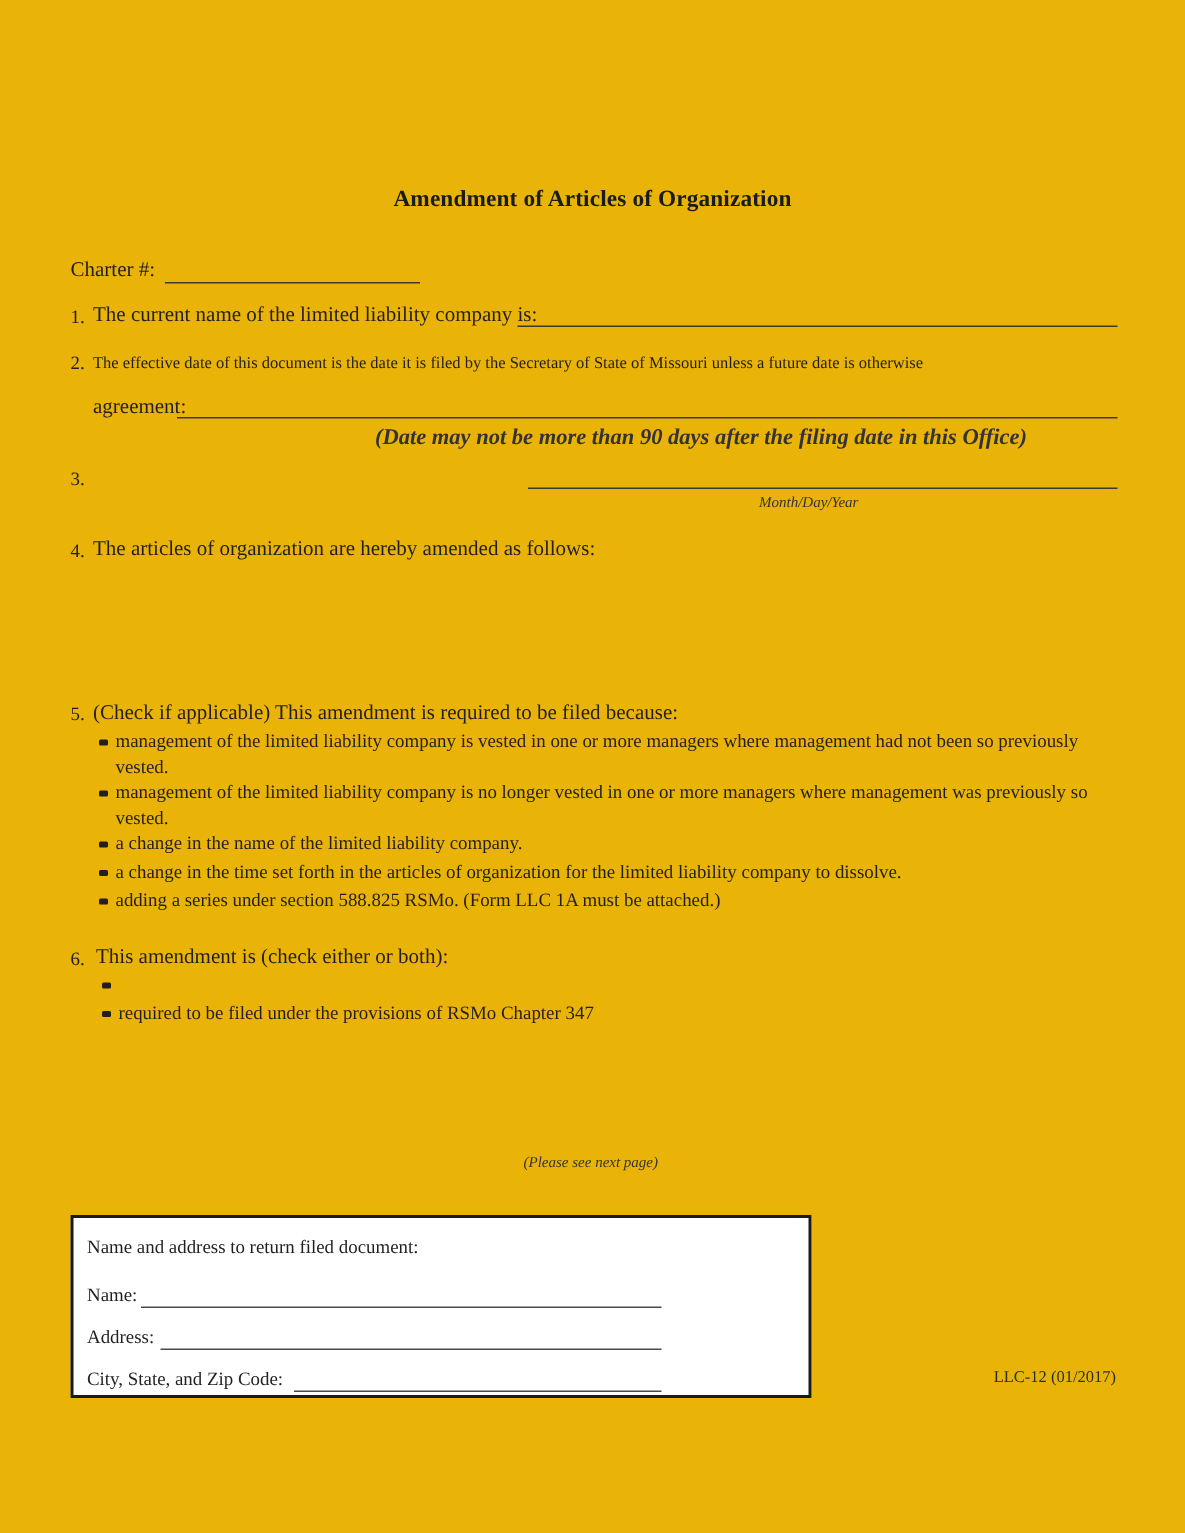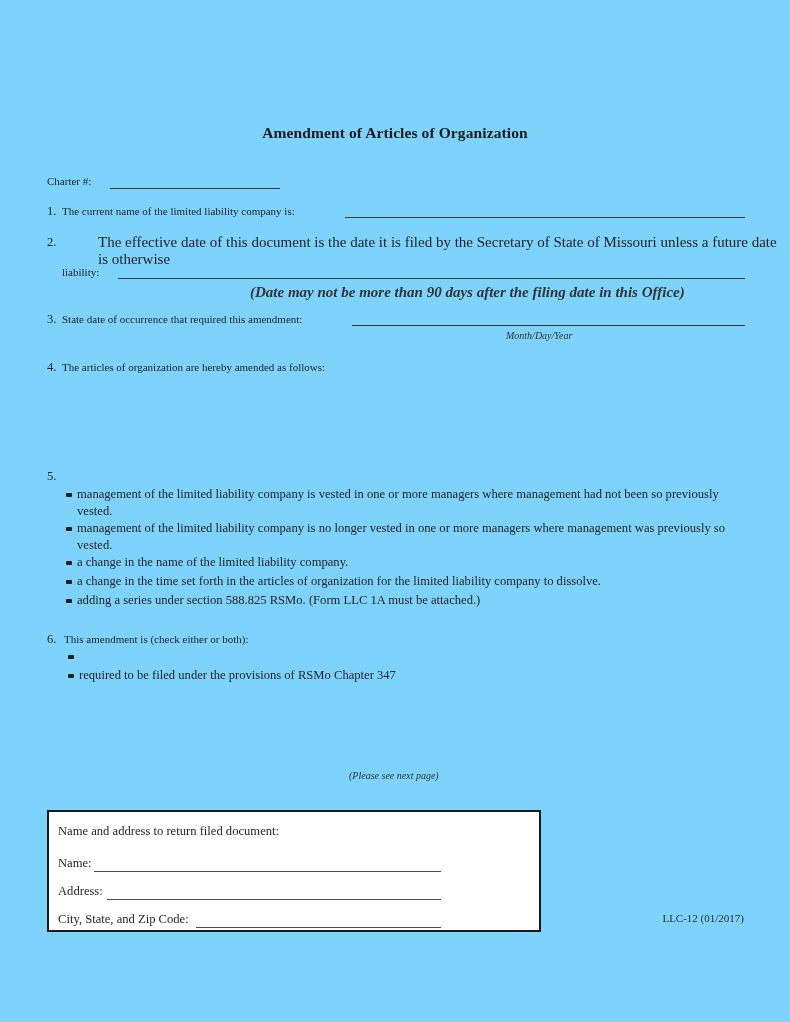--- a/index.html
+++ b/index.html
@@ -4,21 +4,21 @@
 <style>
   html, body {
     margin: 0;
     padding: 0;
     background: #ffffff;
   }
   .page {
     position: relative;
     width: 790px;
     height: 1022px;
-    background: #7dd3fc;
+    background: #eab308;
     font-family: "Liberation Serif", "DejaVu Serif", serif;
     color: #231f20;
     overflow: hidden;
   }
 
   
   .doc-title {
     position: absolute;
     left: 0;
     top: 124px;
@@ -37,37 +37,36 @@
     text-align: center;
     font-size: 10.5px;
     font-style: italic;
     font-weight: bold;
     color: #2a2a2a;
   }
 
   
   .row {
     position: absolute;
-    font-size: 11px;
+    font-size: 14px;
     line-height: 16px;
     color: #231f20;
     white-space: nowrap;
   }
   .num {
     position: absolute;
     font-size: 12.6px;
     line-height: 16px;
     color: #231f20;
   }
   .wrapline {
     position: absolute;
-    font-size: 15px;
+    font-size: 11px;
     line-height: 17px;
     color: #231f20;
-    margin-left: 36px;
   }
 
   
   .rule {
     position: absolute;
     height: 0;
     border-bottom: 1.4px solid #3a3a3a;
   }
   .rule-thin {
     position: absolute;
@@ -142,34 +141,34 @@
 
   <div class="row" style="left:47px; top:173px;">Charter #:</div>
   <div class="rule" style="left:110px; top:188px; width:170px;"></div>
 
   <div class="num" style="left:47px; top:203px;">1.</div>
   <div class="row" style="left:62px; top:203px;">The current name of the limited liability company  is:</div>
   <div class="rule" style="left:345px; top:217px; width:400px;"></div>
 
   <div class="num" style="left:47px; top:234px;">2.</div>
   <div class="wrapline" style="left:62px; top:234px; width:690px;">The effective date of this document is the date it is filed by the Secretary of State of Missouri unless a future date is otherwise</div>
-  <div class="row" style="left:62px; top:264px;">liability:</div>
+  <div class="row" style="left:62px; top:264px;">agreement:</div>
   <div class="rule" style="left:118px; top:278px; width:627px;"></div>
   <div class="caption" style="left:250px; top:284px;">(Date may not be more than 90 days after the filing date in this Office)</div>
 
   <div class="num" style="left:47px; top:311px;">3.</div>
-  <div class="row" style="left:62px; top:311px;">State date of occurrence that required this  amendment:</div>
   <div class="rule" style="left:352px; top:325px; width:393px;"></div>
   <div class="caption-plain" style="left:506px; top:330px;">Month/Day/Year</div>
 
   <div class="num" style="left:47px; top:359px;">4.</div>
   <div class="row" style="left:62px; top:359px;">The articles of organization are hereby amended as  follows:</div>
   <div style="position:absolute; left:62px; top:380px; width:683px; height:72px;"></div>
 
   <div class="num" style="left:47px; top:468px;">5.</div>
+  <div class="row" style="left:62px; top:468px;">(Check if applicable) This amendment is required to be filed because:</div>
 
   <div class="bullet-mark" style="left:66px; top:493px;"></div>
   <div class="bullet-text" style="left:77px; top:486px; width:668px;">management of the limited liability company is vested in one or more managers where management had not been so previously</div>
   <div class="bullet-text" style="left:77px; top:503px;">vested.</div>
 
   <div class="bullet-mark" style="left:66px; top:527px;"></div>
   <div class="bullet-text" style="left:77px; top:520px; width:668px;">management of the limited liability company is no longer vested in one or more managers where management was previously so</div>
   <div class="bullet-text" style="left:77px; top:537px;">vested.</div>
 
   <div class="bullet-mark" style="left:66px; top:561px;"></div>

